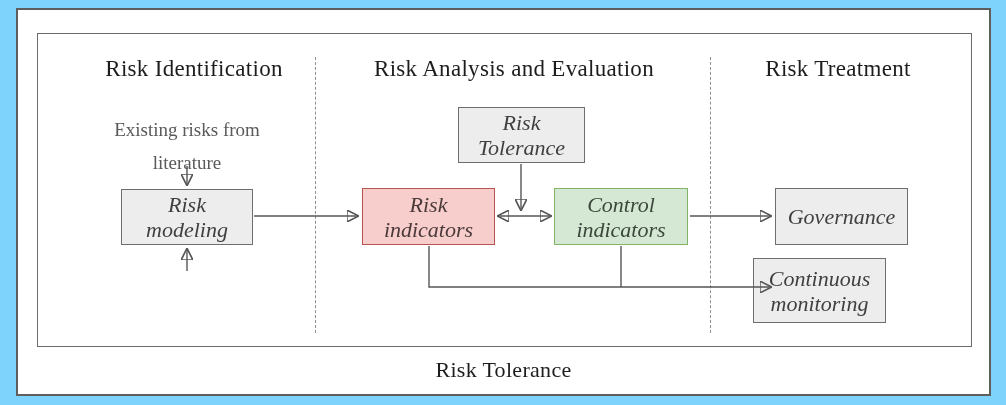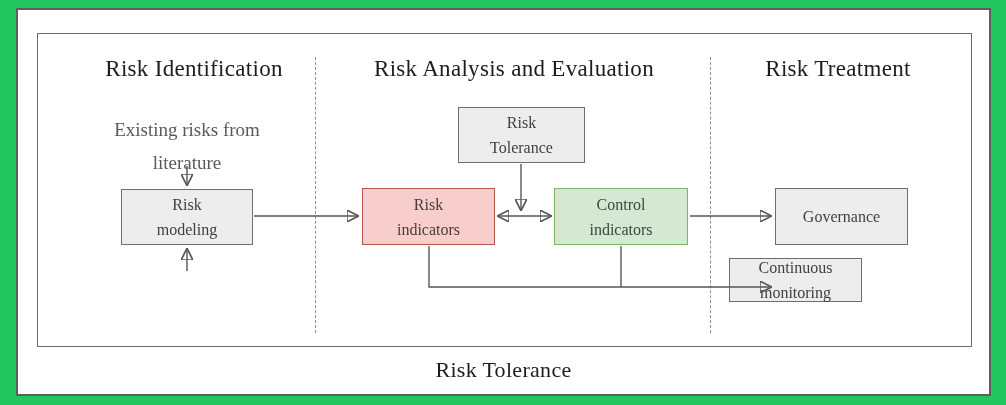--- a/index.html
+++ b/index.html
@@ -1,21 +1,21 @@
 <!DOCTYPE html>
 <html><head>
 <meta charset="utf-8">
 <style>
   * { margin: 0; padding: 0; box-sizing: border-box; }
   html, body { background: #ffffff; }
   .stage {
     position: relative;
     width: 1006px;
     height: 405px;
-    background: #22c55e;
+    background: #7dd3fc;
     font-family: "Liberation Serif", serif;
     overflow: hidden;
   }
   .outer-frame {
     position: absolute;
     left: 16px; top: 8px;
     width: 975px; height: 388px;
     border: 2px solid #5e5e5e;
     background: #ffffff;
   }
@@ -55,34 +55,35 @@
     border-left: 1.6px dashed #8f8f8f;
   }
   .divider-1 { left: 315px; }
   .divider-2 { left: 710px; }
   .node {
     position: absolute;
     display: flex;
     align-items: center;
     justify-content: center;
     text-align: center;
-    font-size: 16px;
+    font-size: 22px;
     line-height: 25px;
     color: #3f3f3f;
     padding: 5px;
+    font-style: italic;
   }
   .node-gray  { background: #ededed; border: 1.6px solid #6e6e6e; }
   .node-red   { background: #f8cecc; border: 1.6px solid #b85450; color: #4a3a3a; }
   .node-green { background: #d5e8d4; border: 1.6px solid #82b366; color: #3a473a; }
   .node-risk-modeling        { left: 121px; top: 189px; width: 132px; height: 56px; }
   .node-risk-tolerance       { left: 458px; top: 107px; width: 127px; height: 56px; }
   .node-risk-indicators      { left: 362px; top: 188px; width: 133px; height: 57px; }
   .node-control-indicators   { left: 554px; top: 188px; width: 134px; height: 57px; }
   .node-mitigations          { left: 775px; top: 188px; width: 133px; height: 57px; }
-  .node-continuous-monitoring{ left: 729px; top: 258px; width: 133px; height: 44px; }
+  .node-continuous-monitoring{ left: 753px; top: 258px; width: 133px; height: 65px; }
   .annotation {
     position: absolute;
     text-align: center;
     font-size: 19px;
     line-height: 33px;
     color: #5a5a5a;
   }
   .annotation-existing  { left: 87px; top: 113px; width: 200px; }
   .annotation-new-risks { left: 77px; top: 278px; width: 220px; }
   .edge-layer {

